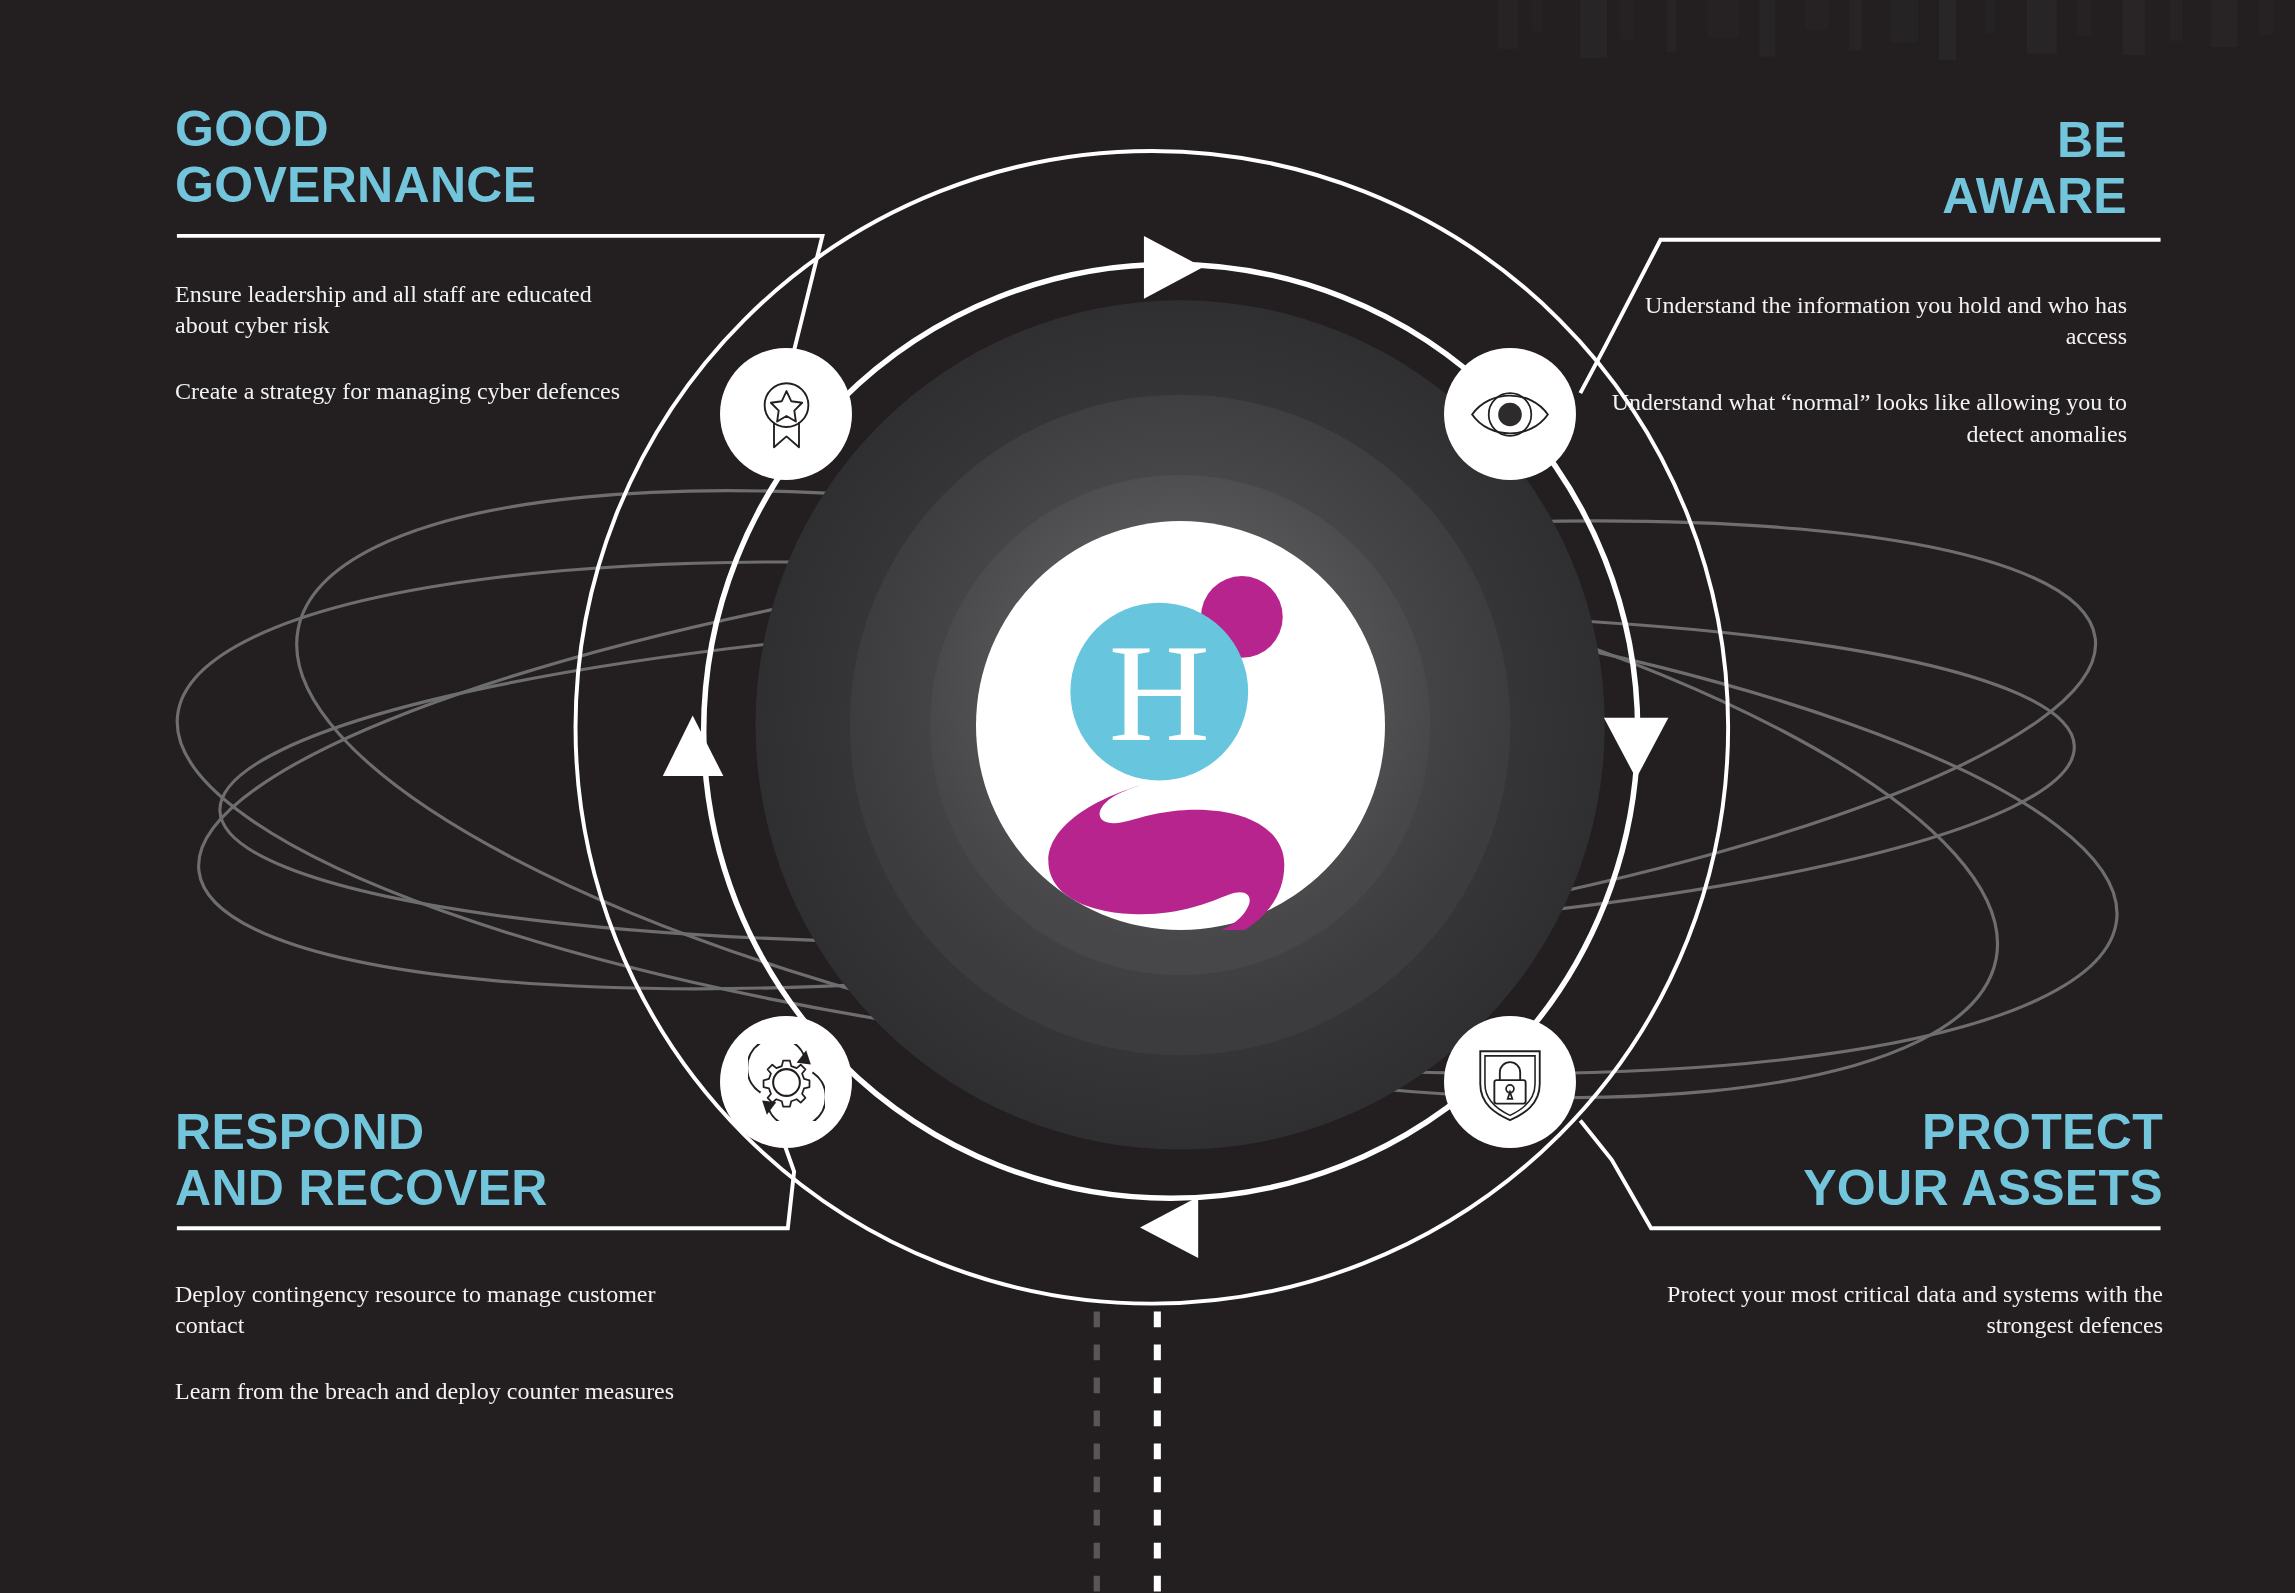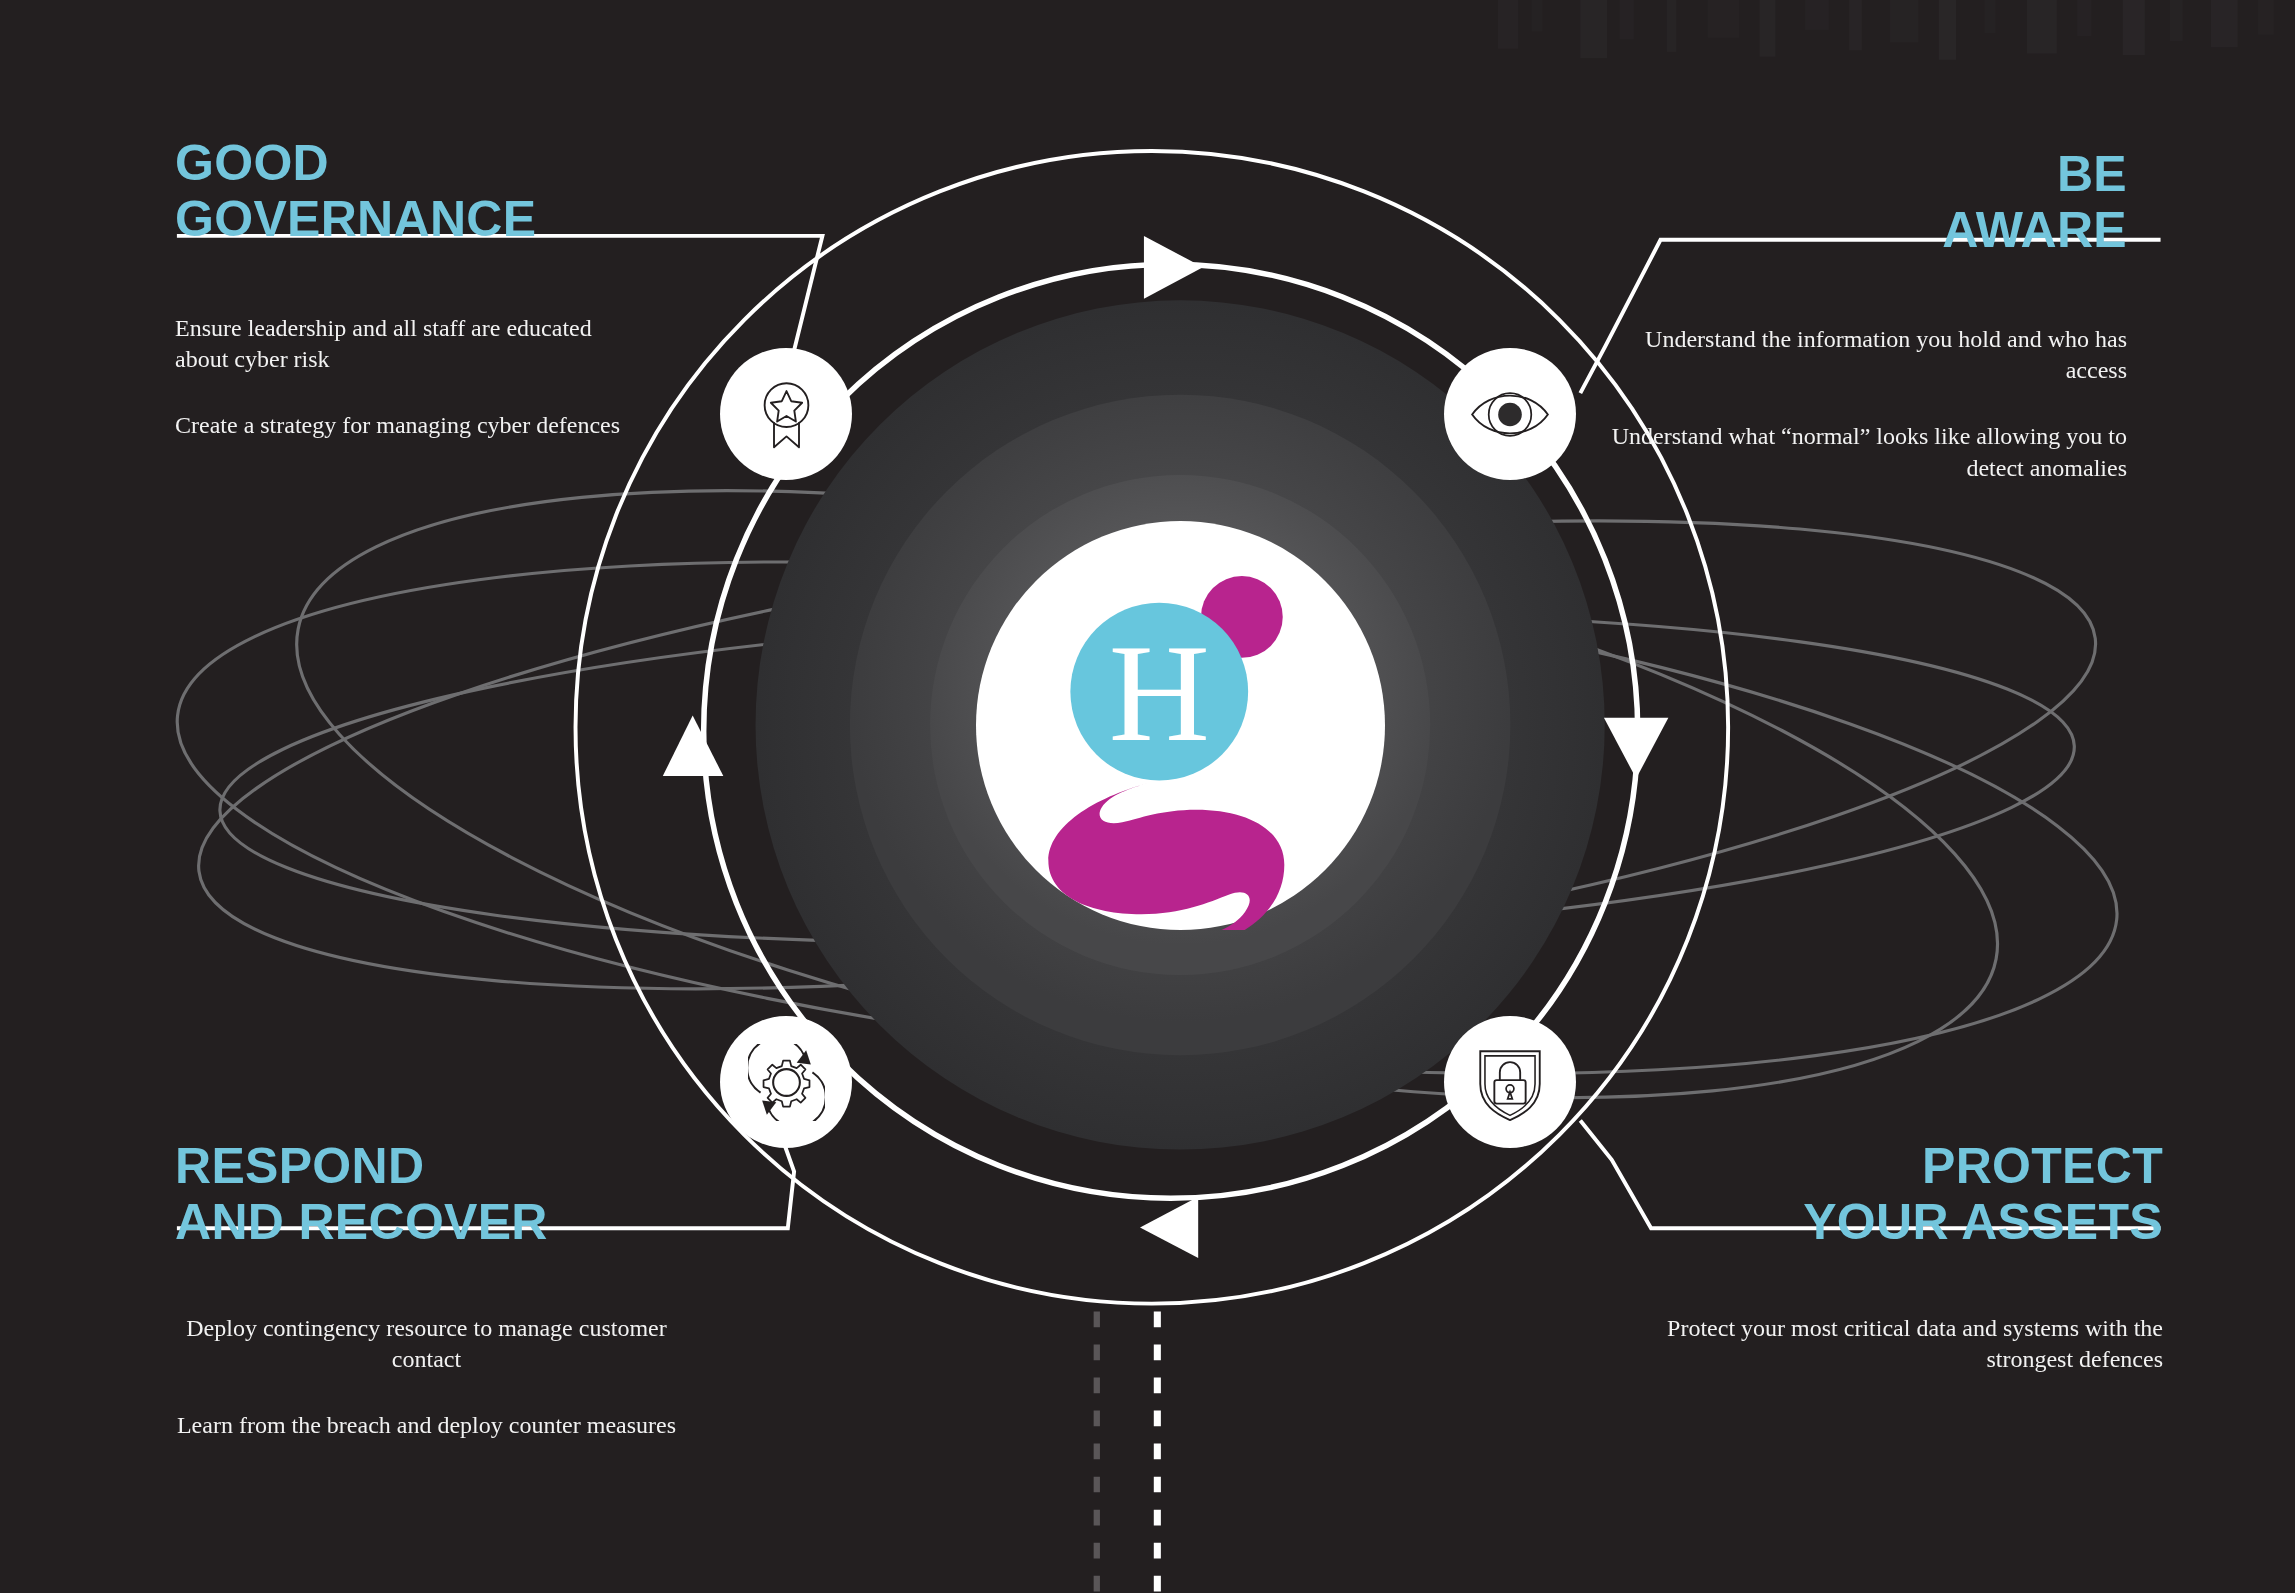--- a/index.html
+++ b/index.html
@@ -11,21 +11,21 @@
   }
   #stage {
     position:relative;
     width:2295px; height:1593px;
     background:#231f20;
   }
   #bgsvg, #diagramsvg {
     position:absolute; left:0; top:0;
     width:2295px; height:1593px;
   }
-  .quad { position:absolute;margin-top:34px; }
+  .quad { position:absolute; }
   .q-title {
     color:#73c5dc;
     font-weight:bold;
     font-size:50px;
     line-height:1.12;
     letter-spacing:0.3px;
     text-transform:uppercase;
     white-space:pre-line;
   }
   .q-body {
@@ -40,21 +40,21 @@
   .right { text-align:right; }
 
   
   #q-gg { left:175px;  top:101px;  width:472px; }
   #q-gg .q-body { margin-top:66px; }
 
   #q-ba { left:1608px; top:112px;  width:519px; }
   #q-ba .q-body { margin-top:66px; }
 
   #q-rr { left:175px;  top:1104px; width:503px; }
-  #q-rr .q-body { margin-top:63px;text-align:center; }
+  #q-rr .q-body { margin-top:63px; }
 
   #q-pa { left:1644px; top:1104px; width:519px; }
   #q-pa .q-body { margin-top:63px; }
 
   
   .badge {
     position:absolute;
     width:132px; height:132px;
     border-radius:50%;
     background:#ffffff;

